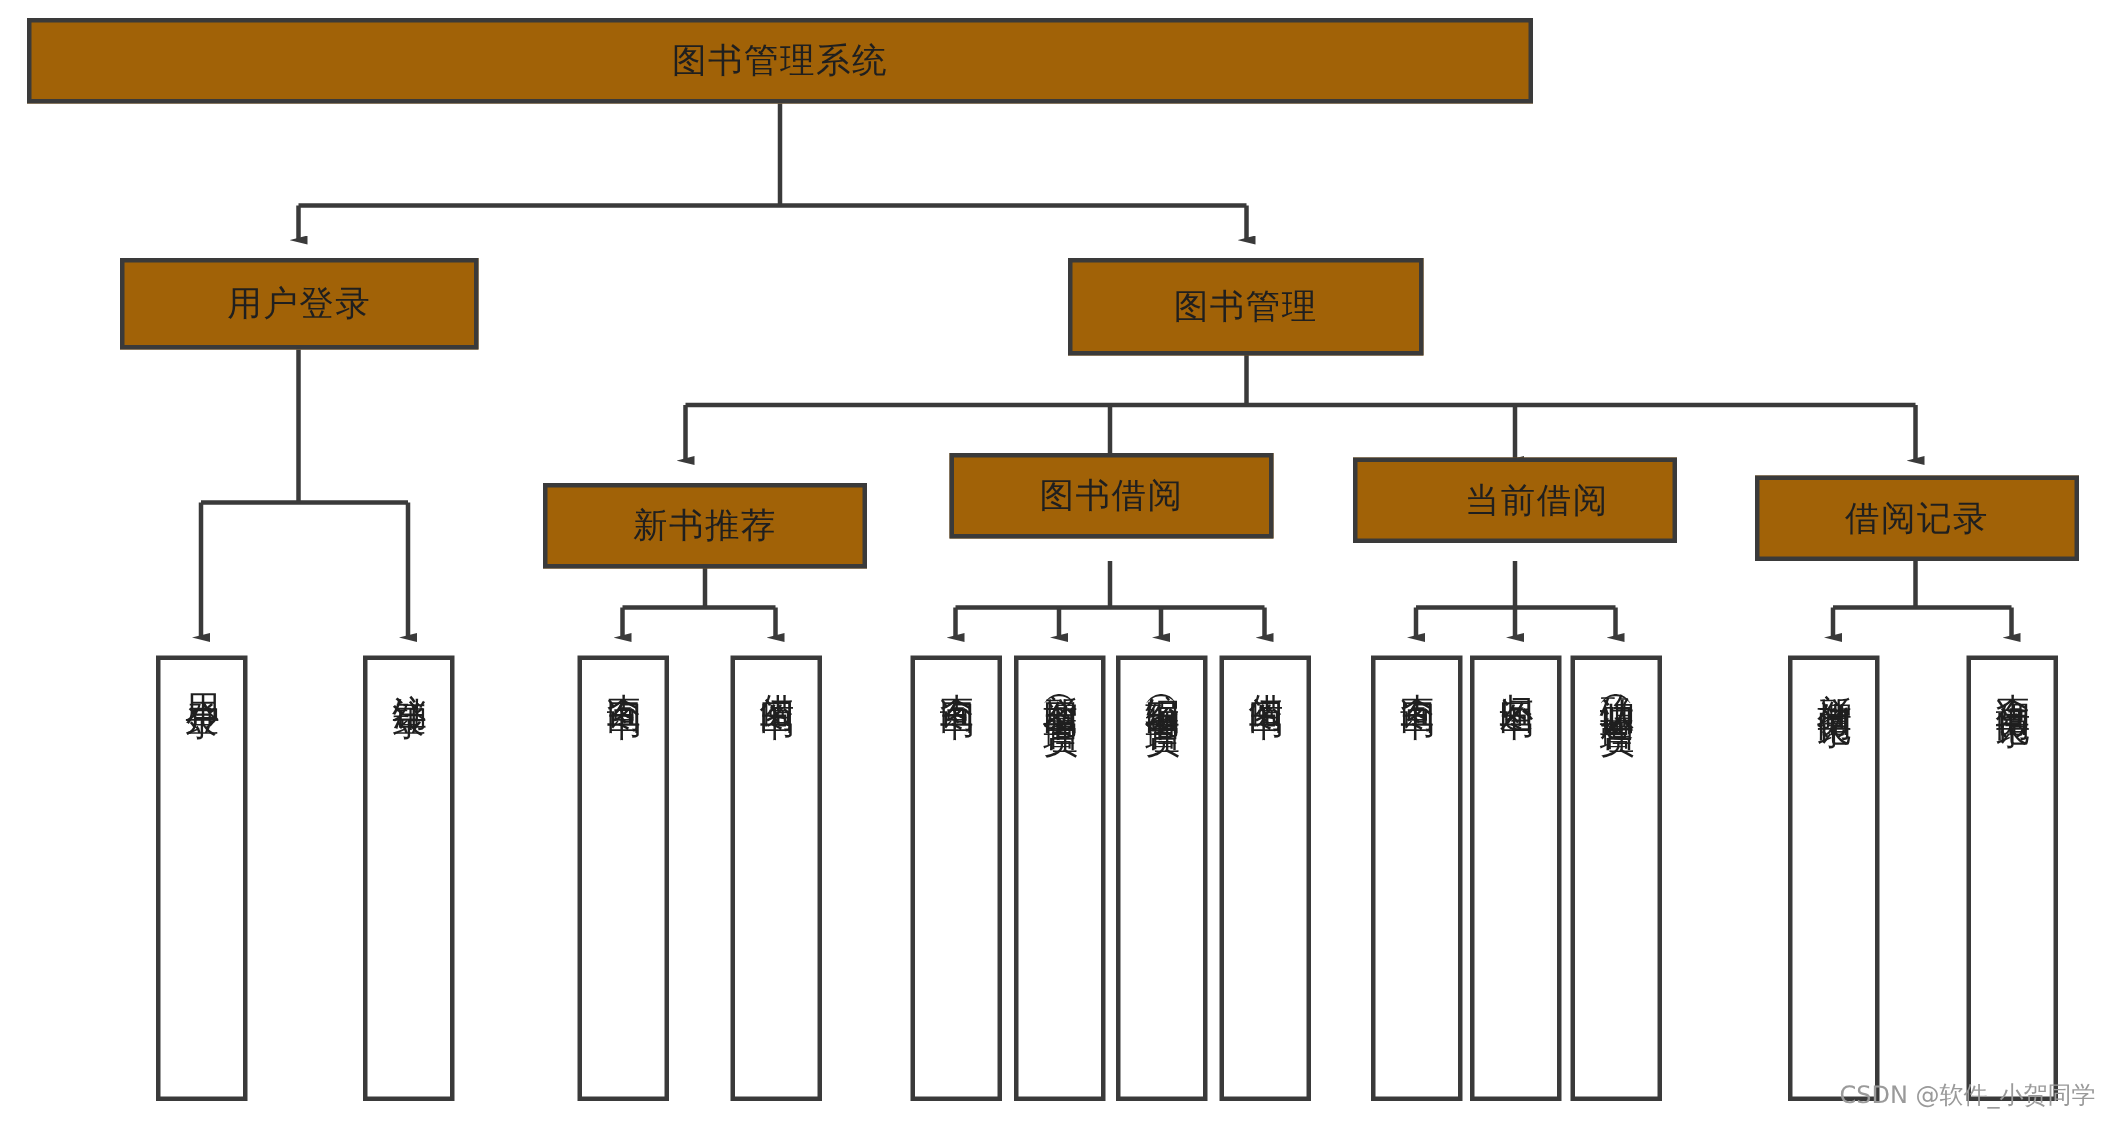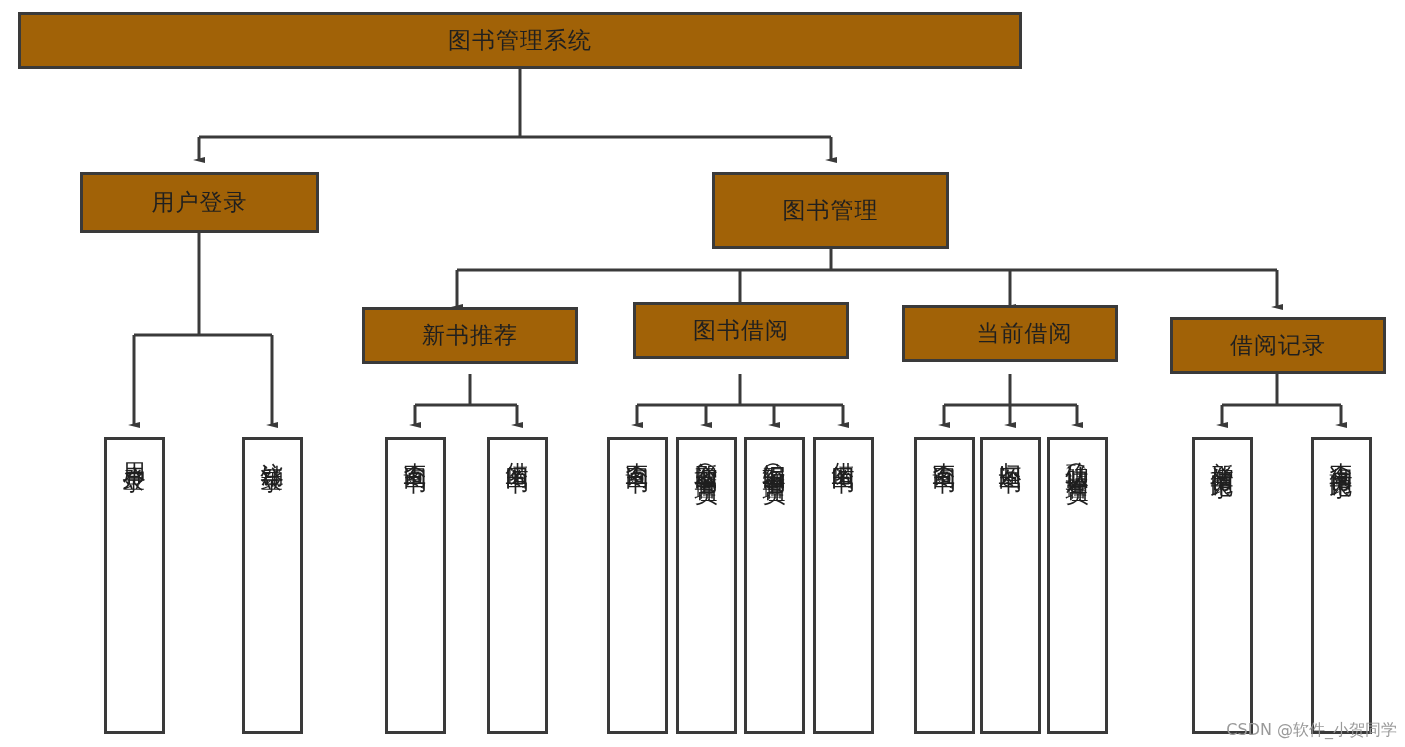--- a/index.html
+++ b/index.html
@@ -107,25 +107,25 @@
     <path class="edge" marker-end="url(#arrow)" d="M1341,405 L1341,425"></path>
   </svg>
 
   <div class="hbox" style="left:18px;top:12px;width:1004px;height:57px;">
     <span>图书管理系统</span>
   </div>
 
   <div class="hbox" style="left:80px;top:172px;width:239px;height:61px;">
     <span>用户登录</span>
   </div>
-  <div class="hbox" style="left:712px;top:172px;width:237px;height:77px;">
+  <div class="hbox" style="left:712px;top:172px;width:237px;height:65px;">
     <span>图书管理</span>
   </div>
 
-  <div class="hbox" style="left:362px;top:307px;width:216px;height:57px;">
+  <div class="hbox" style="left:362px;top:322px;width:216px;height:57px;">
     <span>新书推荐</span>
   </div>
   <div class="hbox" style="left:633px;top:302px;width:216px;height:57px;">
     <span>图书借阅</span>
   </div>
   <div class="hbox" style="left:902px;top:305px;width:216px;height:57px;padding-left:29px;">
     <span>当前借阅</span>
   </div>
   <div class="hbox" style="left:1170px;top:317px;width:216px;height:57px;justify-content:center;">
     <span>借阅记录</span>

